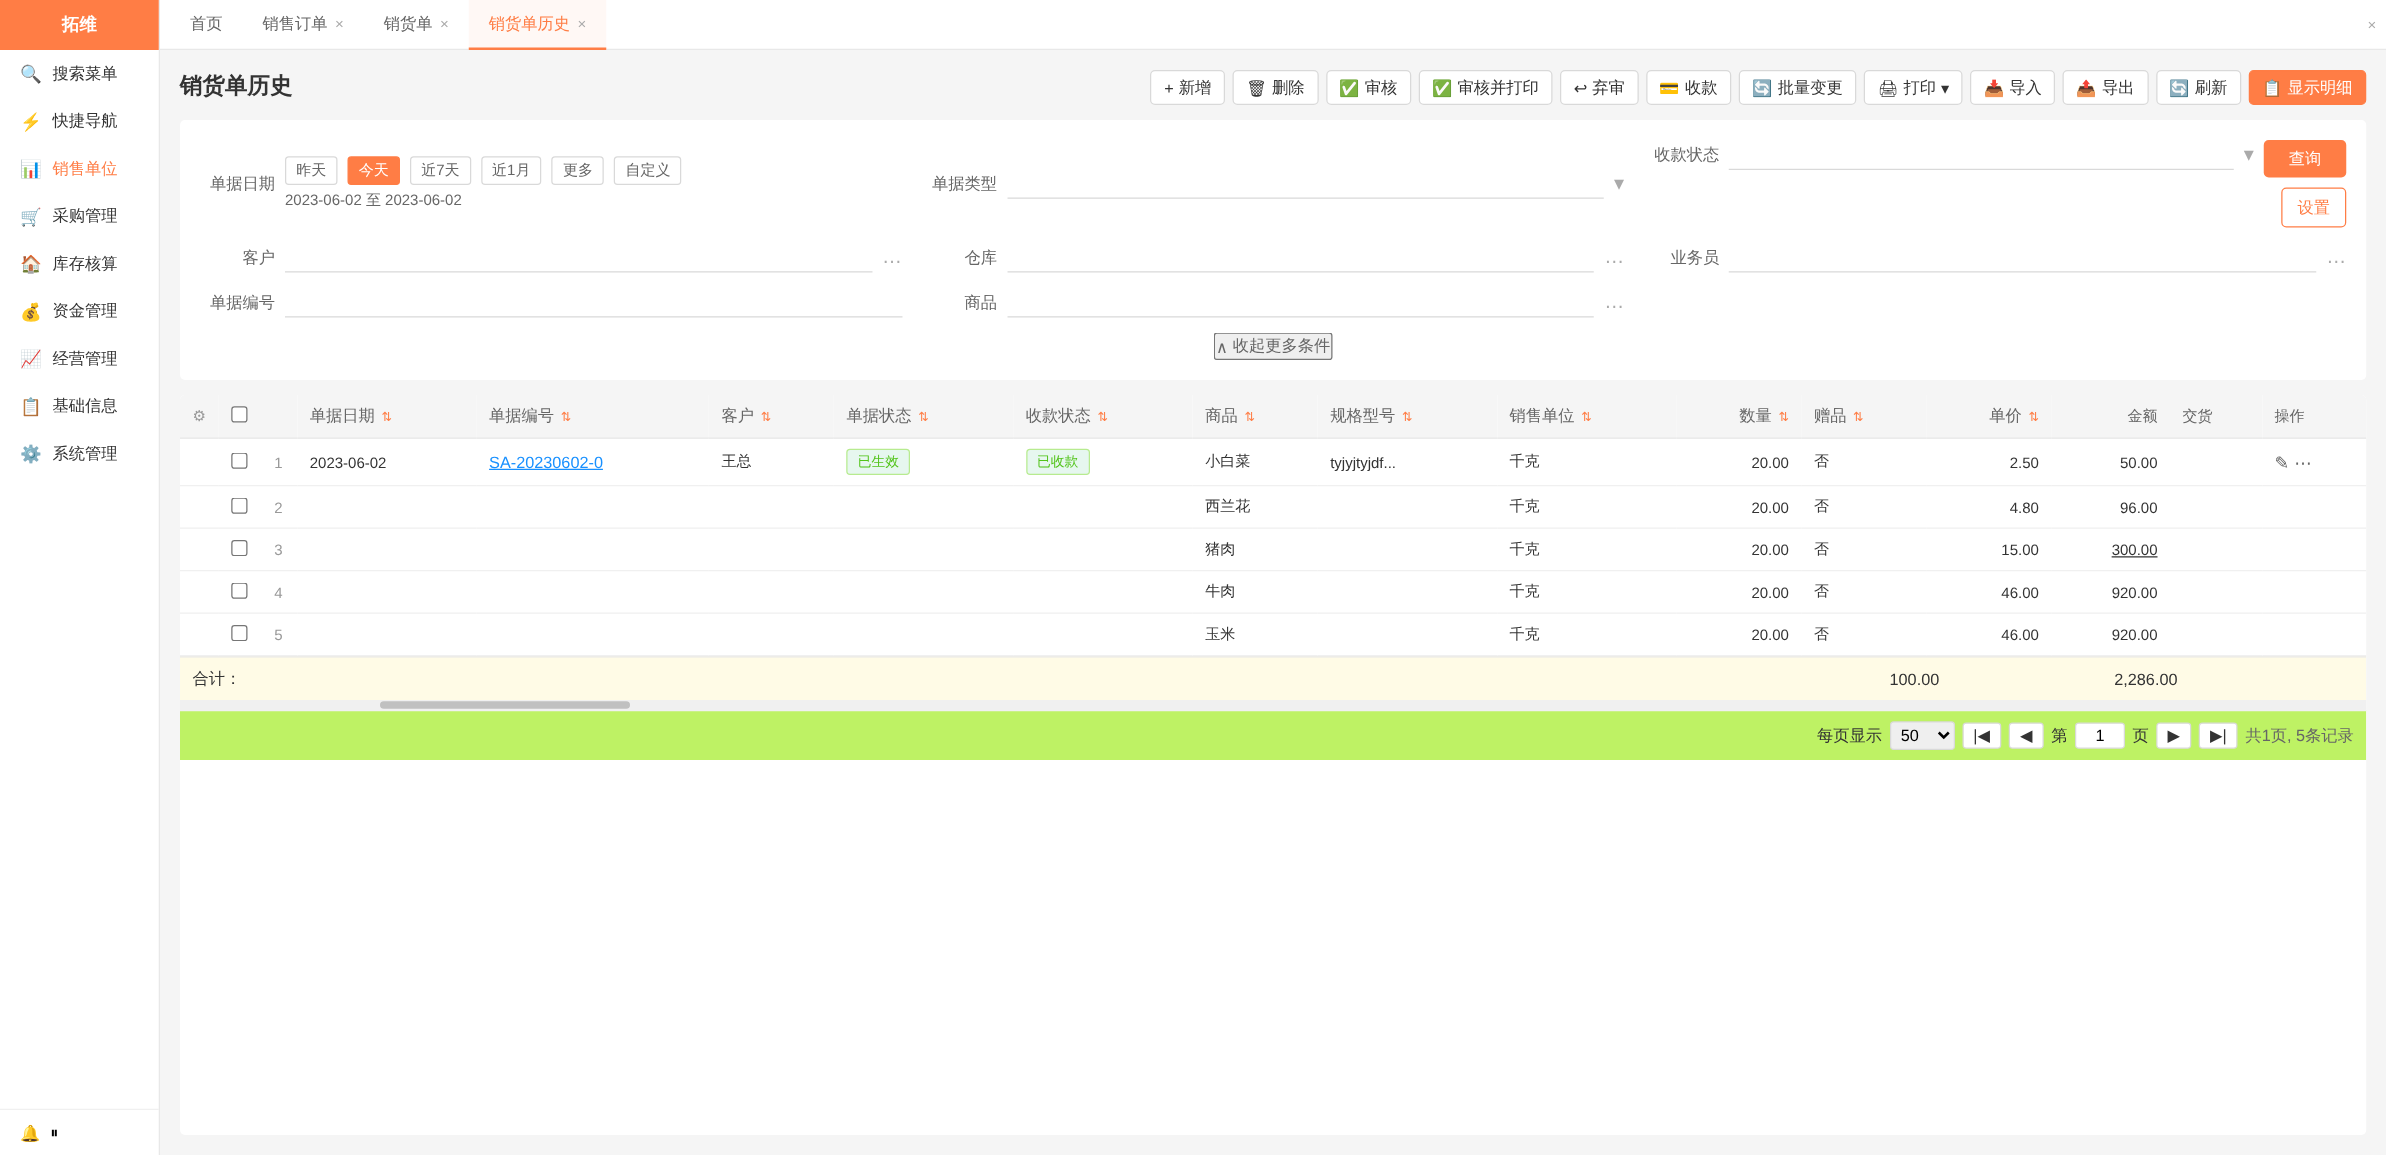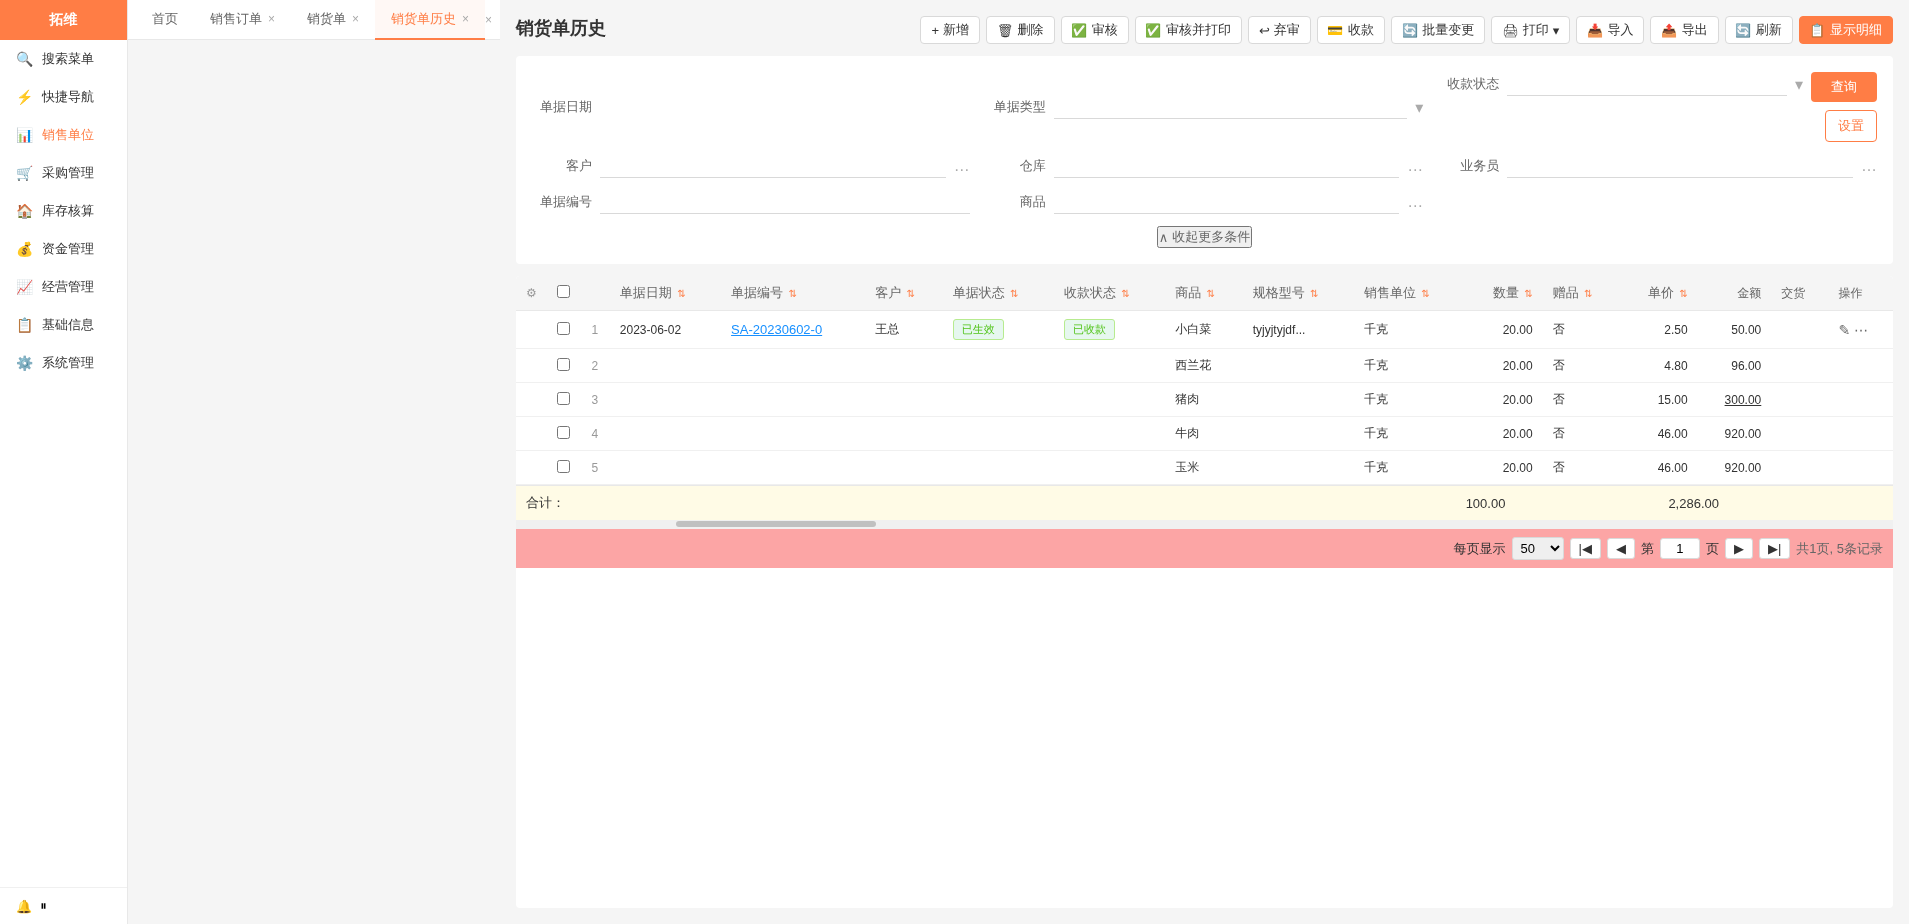--- a/index.html
+++ b/index.html
@@ -38,21 +38,21 @@
     .sidebar-bottom {
       margin-top: auto;
       border-top: 1px solid #f0f0f0;
       display: flex;
       align-items: center;
       gap: 8px;
       padding: 10px 16px;
     }
 
     
-    .main { flex: 1; display: flex; flex-direction: row; overflow: hidden; }
+    .main { flex: 1; display: flex; flex-direction: column; overflow: hidden; }
 
     
     .tab-bar {
       background: #fff;
       border-bottom: 1px solid #e8e8e8;
       display: flex;
       align-items: center;
       height: 40px;
       padding: 0 8px;
       flex-shrink: 0;
@@ -172,31 +172,31 @@
 
     
     .table-footer {
       background: #fffbe6;
       border-top: 1px solid #e8e8e8;
       display: flex;
       align-items: center;
       padding: 8px 10px;
       font-size: 12px;
       color: #333;
-      gap: 44px;
+      gap: 21px;
     }
 
     
     .pagination {
       display: flex;
       align-items: center;
       justify-content: flex-end;
       gap: 6px;
       padding: 8px 10px;
-      background: #fca5a5;
+      background: #bef264;
       border-top: 1px solid #f0f0f0;
       font-size: 12px;
       color: #333;
     }
     .page-btn { border: 1px solid #d9d9d9; border-radius: 3px; padding: 2px 8px; cursor: pointer; background: #fff; color: #333; }
     .page-input { width: 40px; border: 1px solid #d9d9d9; border-radius: 3px; padding: 2px 4px; text-align: center; }
     .page-select { border: 1px solid #d9d9d9; border-radius: 3px; padding: 2px 4px; }
     .page-info { color: #666; }
 
     
@@ -346,20 +346,31 @@
           <span class="btn-icon">📋</span>
           <span>显示明细</span>
         </button>
       </div>
     </div>
 
     <div class="filter-panel">
 
       <div class="filter-row">
         <span class="filter-label">单据日期</span>
+        <div style="display:flex;flex-direction:column;gap:4px;flex:1;">
+          <div class="date-filter-row">
+            <button class="date-btn">昨天</button>
+            <button class="date-btn active">今天</button>
+            <button class="date-btn">近7天</button>
+            <button class="date-btn">近1月</button>
+            <button class="date-btn">更多</button>
+            <button class="date-btn">自定义</button>
+          </div>
+          <span class="date-range">2023-06-02 至 2023-06-02</span>
+        </div>
       </div>
       <div class="filter-row">
         <span class="filter-label">单据类型</span>
         <input class="filter-input" type="text" style="">
         <span class="filter-dots">▾</span>
       </div>
       <div style="display:flex;align-items:flex-start;gap:8px;">
         <div class="filter-row" style="flex:1;">
           <span class="filter-label">收款状态</span>
           <input class="filter-input" type="text" style="">

